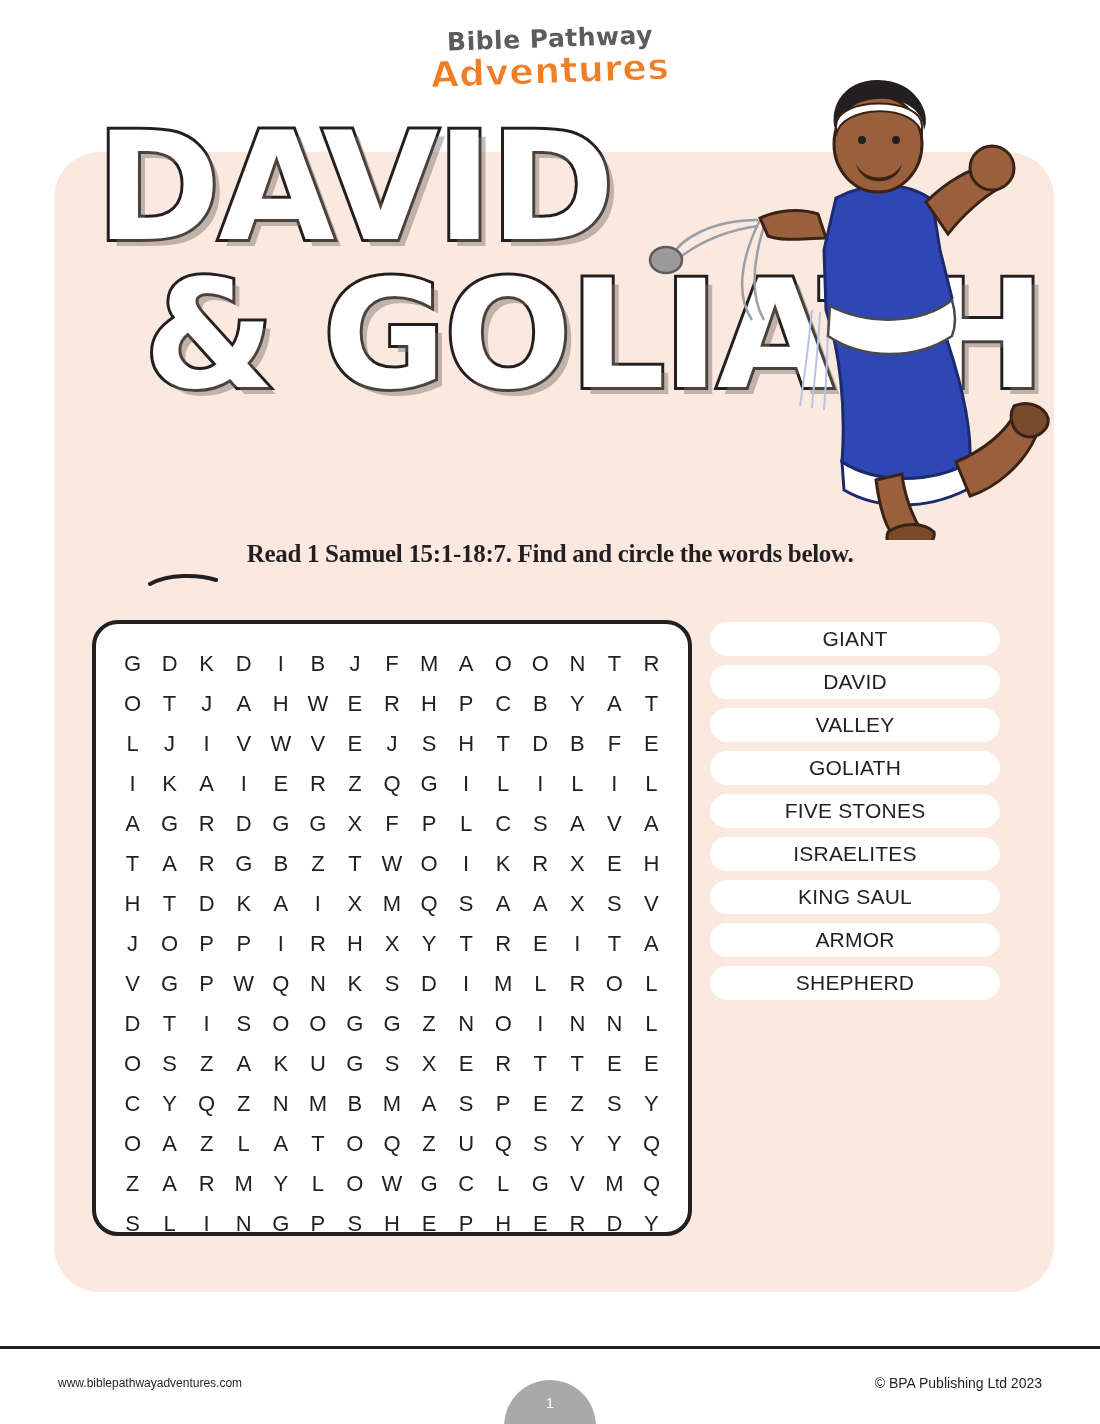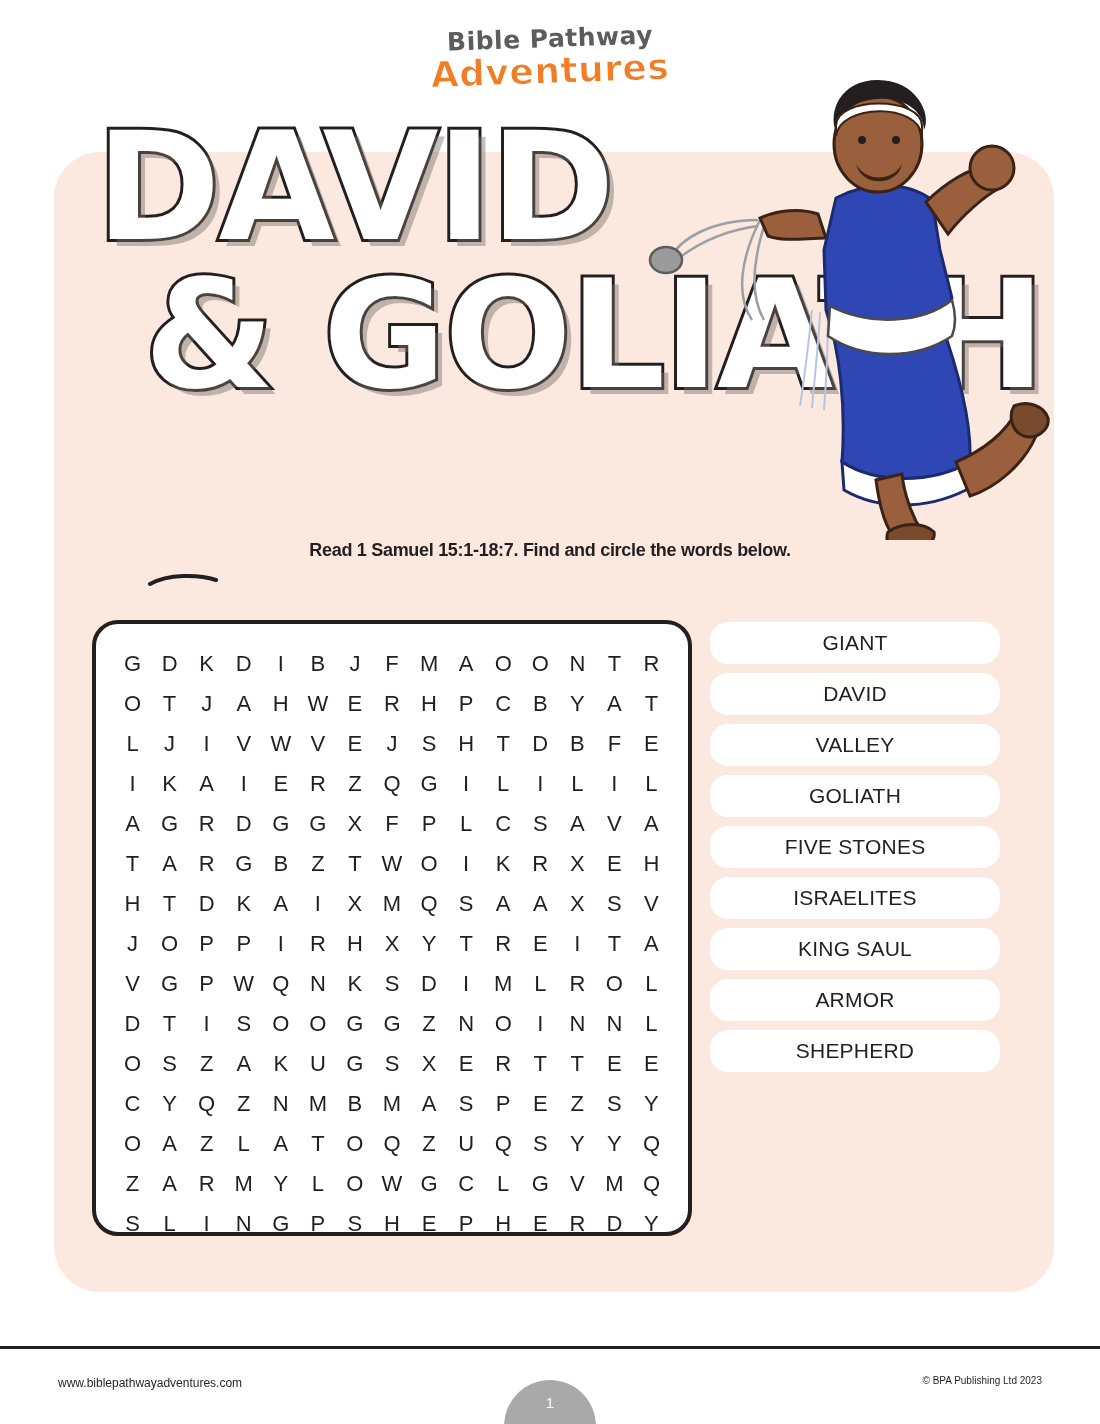--- a/index.html
+++ b/index.html
@@ -80,22 +80,22 @@
     left: 640px; top: 70px;
     width: 420px; height: 470px;
     z-index: 6;
   }
 
   
   .instruction {
     position: absolute;
     left: 0; right: 0; top: 540px;
     text-align: center;
-    font-family: Liberation Sans, sans-serif;
-    font-size: 18px;
+    font-family: Liberation Serif, serif;
+    font-size: 25px;
     font-weight: bold;
     color: #231f20;
     z-index: 7;
     letter-spacing: -0.3px;
   }
   .underline-swoosh {
     position: absolute;
     left: 148px; top: 572px;
     width: 70px; height: 16px;
     z-index: 7;
@@ -129,21 +129,21 @@
   .wordlist {
     position: absolute;
     left: 710px; top: 622px;
     width: 290px;
     z-index: 7;
     display: flex;
     flex-direction: column;
     gap: 9px;
   }
   .word-row {
-    height: 42px;
+    height: 34px;
     background: #ffffff;
     border-radius: 18px;
     display: flex;
     align-items: center;
     justify-content: center;
     font-family: "Liberation Sans", sans-serif;
     font-size: 21px;
     color: #231f20;
     letter-spacing: 0.2px;
   }
@@ -158,21 +158,21 @@
   .footer-left {
     position: absolute;
     left: 58px; top: 1376px;
     font-size: 12px;
     color: #231f20;
     font-family: "Liberation Sans", sans-serif;
   }
   .footer-right {
     position: absolute;
     right: 58px; top: 1375px;
-    font-size: 10px;
+    font-size: 14px;
     color: #231f20;
     font-family: "Liberation Sans", sans-serif;
   }
   .page-badge {
     position: absolute;
     left: 50%; top: 1380px;
     transform: translateX(-50%);
     width: 92px; height: 92px;
     background: #a9a9a9;
     border-radius: 50%;

